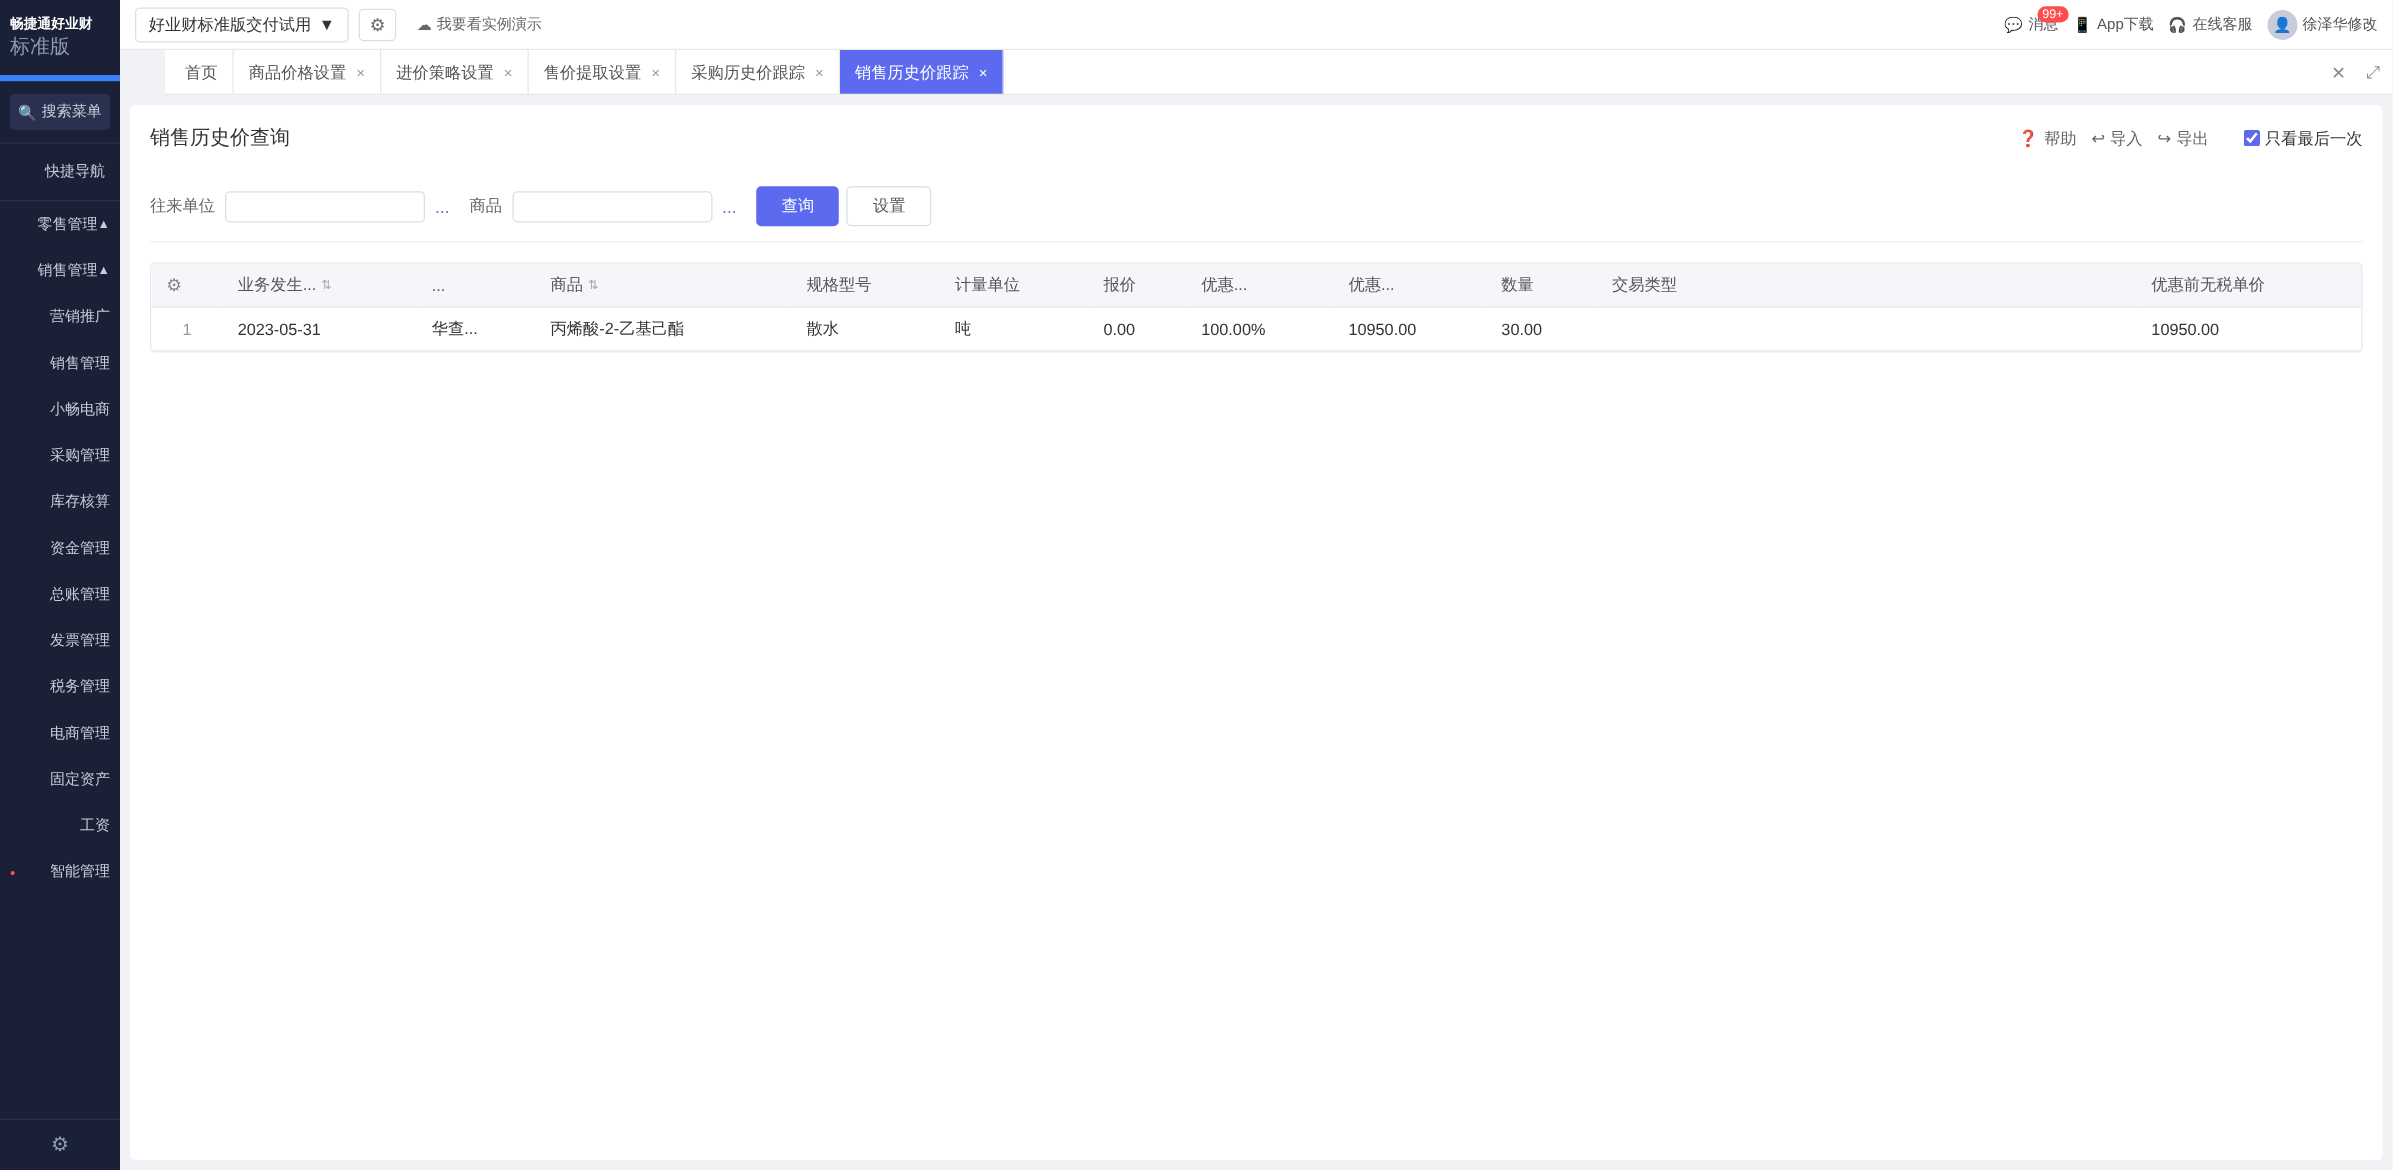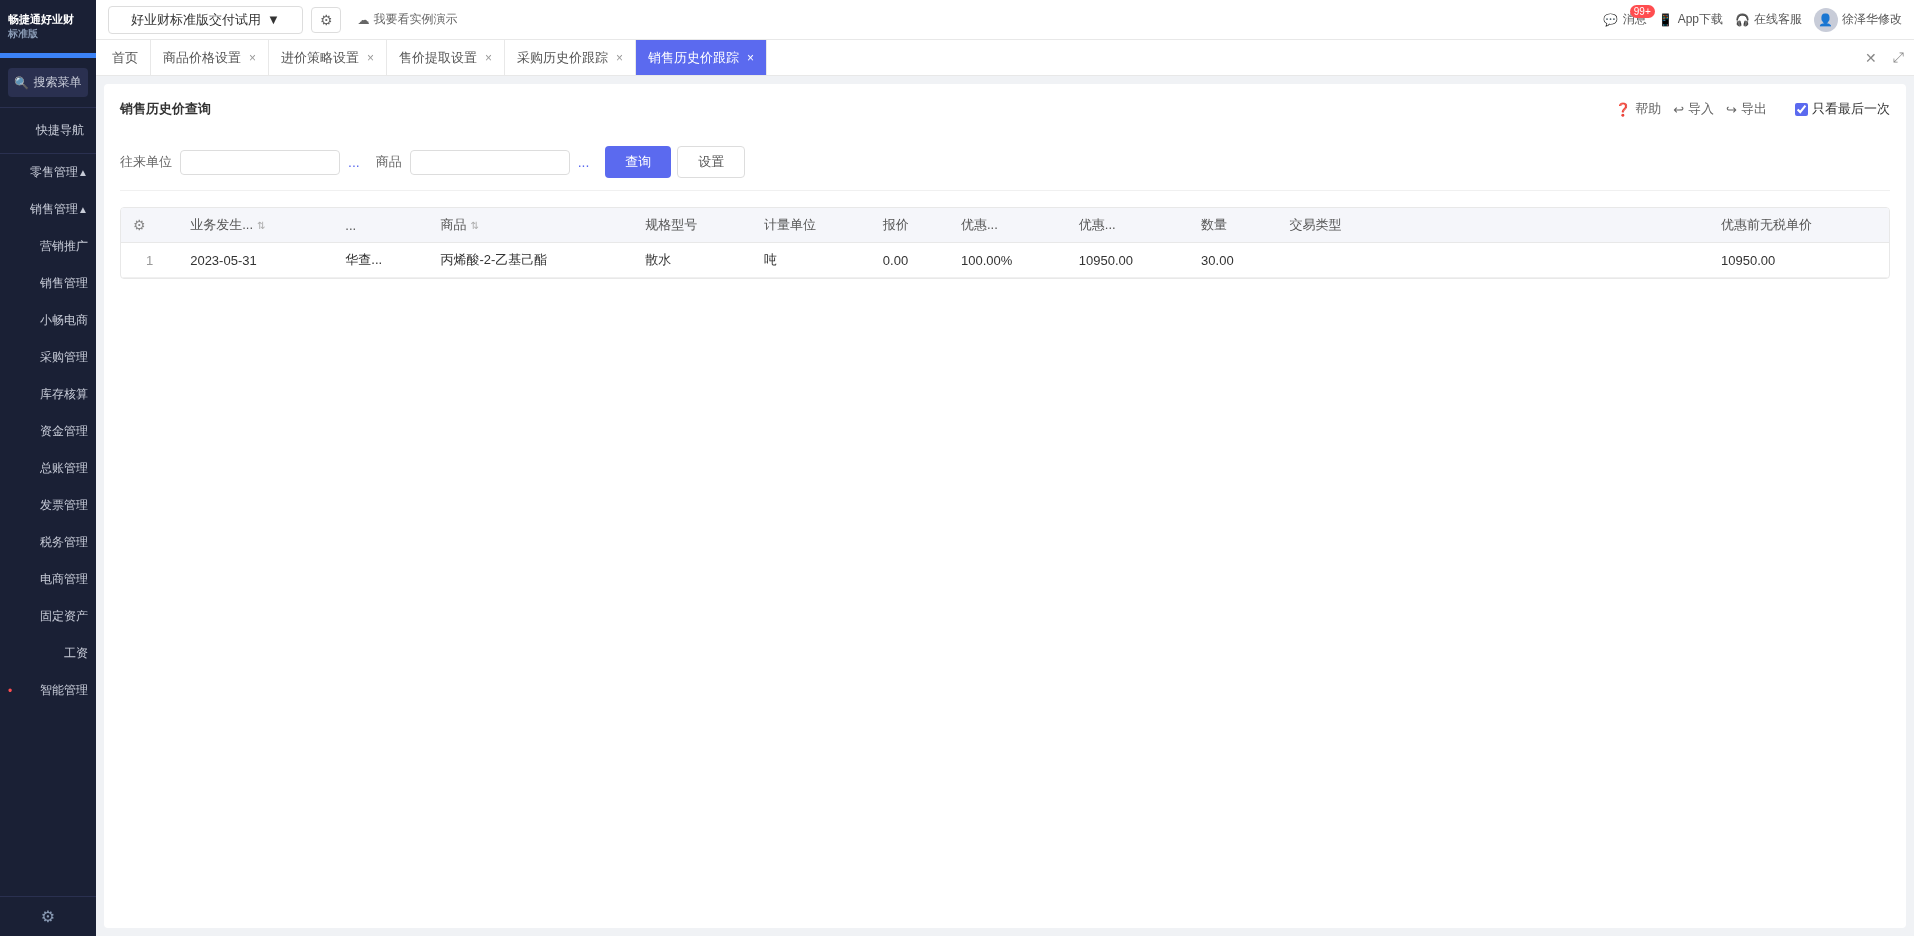--- a/index.html
+++ b/index.html
@@ -2,61 +2,61 @@
 <html><head>
   <meta charset="utf-8">
   <style>
     * { box-sizing: border-box; margin: 0; padding: 0; }
     body { font-family: 'Microsoft YaHei', Arial, sans-serif; font-size: 13px; background: #f0f2f5; color: #333; display: flex; height: 936px; overflow: hidden; }
 
     
     .sidebar { width: 96px; background: #1a2035; color: #c8ccd8; display: flex; flex-direction: column; height: 100%; flex-shrink: 0; }
     .sidebar-logo { padding: 12px 8px; border-bottom: 5px solid #3b82f6; display: flex; flex-direction: column; align-items: flex-start; }
     .sidebar-logo-text { font-size: 11px; color: #fff; font-weight: bold; text-align: center; line-height: 1.4; }
-    .sidebar-logo-sub { font-size: 10px; color: #8a9bb5; font-weight: bold; }
+    .sidebar-logo-sub { font-size: 16px; color: #8a9bb5; }
     .sidebar-search { padding: 10px 8px; border-bottom: 1px solid #2a3050; }
     .sidebar-search-btn { width: 100%; background: #2a3050; border: none; color: #c8ccd8; padding: 6px 4px; border-radius: 4px; cursor: pointer; font-size: 12px; display: flex; align-items: center; justify-content: center; gap: 4px; }
     .sidebar-quicknav { padding: 8px; border-bottom: 1px solid #2a3050; }
     .sidebar-quicknav-btn { width: 100%; background: none; border: none; color: #c8ccd8; padding: 6px 4px; cursor: pointer; font-size: 12px; text-align: right; }
     .sidebar-nav { flex: 1; overflow-y: auto; }
     .sidebar-item { padding: 10px 8px; cursor: pointer; display: flex; align-items: center; justify-content: space-between; color: #c8ccd8; font-size: 12px; transition: background 0.2s; }
     .sidebar-item.has-dot::before { content: '•'; color: #ff4d4f; margin-right: 4px; }
     .sidebar-item-text { flex: 1; text-align: right; }
     .sidebar-item-arrow { font-size: 10px; }
     .sidebar-footer { padding: 10px 8px; border-top: 1px solid #2a3050; display: flex; justify-content: center; }
     .sidebar-footer-btn { background: none; border: none; color: #8a9bb5; cursor: pointer; font-size: 16px; }
 
     
     .main { flex: 1; display: flex; flex-direction: column; overflow: hidden; background: #f0f2f5; }
 
     
     .top-header { background: #fff; border-bottom: 1px solid #e8e8e8; display: flex; align-items: center; padding: 0 12px; height: 40px; gap: 8px; flex-shrink: 0; }
-    .current-module { display: flex; align-items: center; gap: 6px; background: #fff; border: 1px solid #ddd; border-radius: 4px; padding: 4px 22px; font-size: 13px; cursor: pointer; min-width: 160px; }
+    .current-module { display: flex; align-items: center; gap: 6px; background: #fff; border: 1px solid #ddd; border-radius: 4px; padding: 4px 10px; font-size: 13px; cursor: pointer; min-width: 160px; }
     .current-module-text { flex: 1; }
     .settings-btn { background: none; border: 1px solid #ddd; border-radius: 4px; padding: 4px 8px; cursor: pointer; color: #666; font-size: 14px; }
     .demo-btn { background: none; border: none; color: #666; cursor: pointer; font-size: 12px; display: flex; align-items: center; gap: 4px; padding: 4px 8px; }
     .top-right { display: flex; align-items: center; gap: 12px; margin-left: auto; }
     .top-right-item { display: flex; align-items: center; gap: 4px; cursor: pointer; color: #555; font-size: 12px; position: relative; }
     .badge { background: #ff4d4f; color: #fff; border-radius: 10px; font-size: 10px; padding: 1px 4px; position: absolute; top: -6px; right: -8px; text-align: center; }
     .user-avatar { width: 24px; height: 24px; border-radius: 50%; background: #c8ccd8; display: flex; align-items: center; justify-content: center; font-size: 12px; color: #555; }
 
     
-    .tab-bar { background: #fff; border-bottom: 1px solid #e8e8e8; display: flex; align-items: center; padding: 0 4px; height: 36px; flex-shrink: 0; overflow: hidden; }
+    .tab-bar { background: #fff; border-bottom: 1px solid #e8e8e8; display: flex; align-items: center; padding: 0 4px; height: 36px; flex-shrink: 0; overflow: hidden; margin-left: 36px; }
     .tab { display: flex; align-items: center; padding: 0 12px; height: 36px; font-size: 13px; cursor: pointer; color: #555; border-right: 1px solid #e8e8e8; white-space: nowrap; gap: 6px; }
     .tab.active { background: #5b6aef; color: #fff; }
     .tab.home { font-weight: 500; }
     .tab-close { font-size: 12px; color: #999; cursor: pointer; margin-left: 2px; }
     .tab.active .tab-close { color: #fff; }
     .tab-window-btns { margin-left: auto; display: flex; gap: 4px; }
     .tab-window-btn { background: none; border: none; cursor: pointer; font-size: 14px; color: #888; padding: 2px 6px; }
 
     
     .page-content { flex: 1; overflow-y: auto; padding: 16px; background: #fff; margin: 8px; border-radius: 4px; }
     .page-header { display: flex; align-items: center; justify-content: space-between; margin-bottom: 16px; }
-    .page-title { font-size: 13px; font-weight: bold; color: #333; }
+    .page-title { font-size: 16px; font-weight: normal; color: #333; }
     .page-actions { display: flex; align-items: center; gap: 12px; }
     .action-link { color: #666; font-size: 13px; cursor: pointer; display: flex; align-items: center; gap: 4px; }
     .checkbox-label { display: flex; align-items: center; gap: 4px; font-size: 13px; color: #333; cursor: pointer; padding-left: 16px; }
     .checkbox-input { accent-color: #5b6aef; }
 
     
     .filter-area { display: flex; align-items: center; gap: 16px; margin-bottom: 16px; padding: 12px 0; border-bottom: 1px solid #f0f0f0; flex-wrap: wrap; }
     .filter-group { display: flex; align-items: center; gap: 8px; }
     .filter-label { color: #666; font-size: 13px; white-space: nowrap; }
     .date-filter-btns { display: flex; align-items: center; gap: 4px; }

